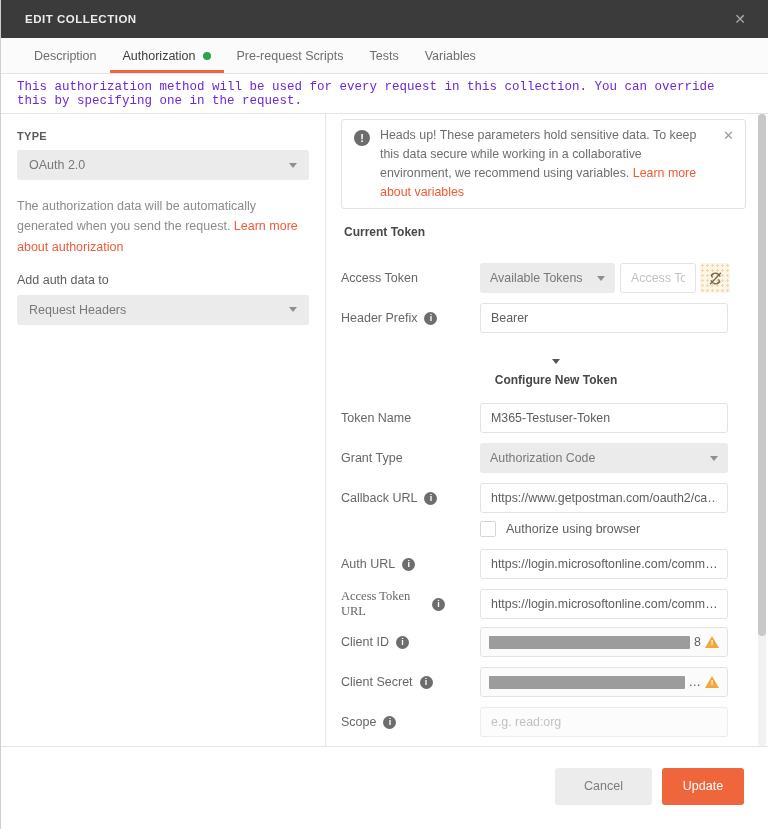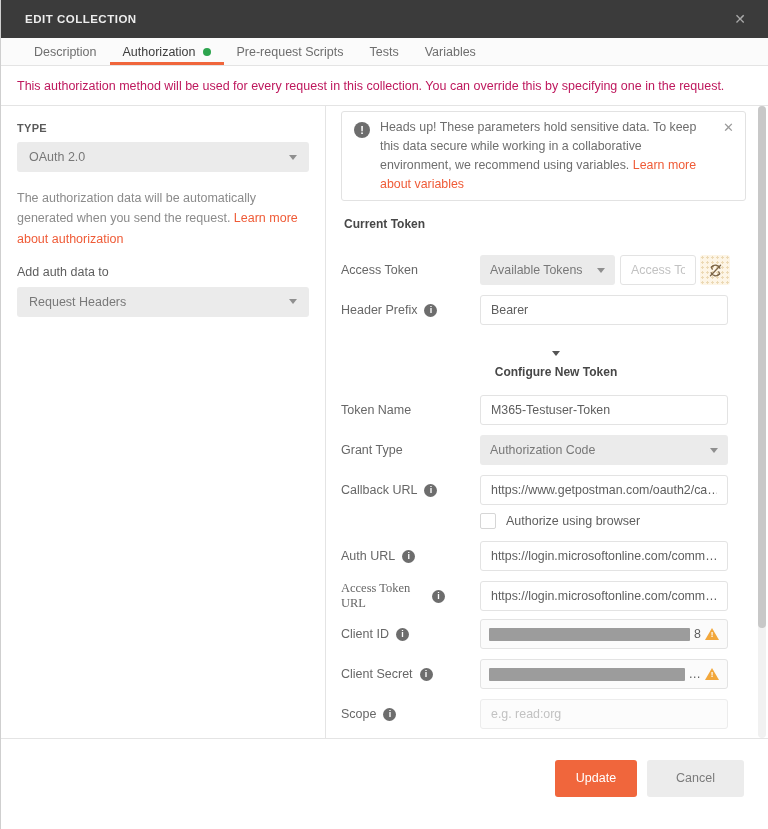--- a/index.html
+++ b/index.html
@@ -13,27 +13,27 @@
   html,body{margin:0;padding:0;background:#fff;}
   body{font-family:"Liberation Sans","DejaVu Sans",sans-serif;}
   .dialog{position:relative;width:768px;height:829px;background:#fff;overflow:hidden;border-left:1px solid #cfcfcf;}
 
   
   .titlebar{height:38px;background:#3b3b3b;display:flex;align-items:center;padding:0 22px 0 24px;}
   .titlebar .title{color:#ededed;font-size:11.5px;font-weight:700;letter-spacing:.5px;}
   .titlebar .close{margin-left:auto;color:#a9a9a9;font-size:14px;line-height:1;cursor:pointer;}
 
   
-  .tabs{height:28px;display:flex;align-items:stretch;padding-left:20px;background:#fbfbfb;border-bottom:1px solid var(--border);}
+  .tabs{height:36px;display:flex;align-items:stretch;padding-left:20px;background:#fbfbfb;border-bottom:1px solid var(--border);}
   .tab{display:flex;align-items:center;padding:0 13px;font-size:12.5px;color:#6e6e6e;cursor:pointer;white-space:nowrap;}
   .tab.active{color:#3d3d3d;box-shadow:inset 0 -3px 0 var(--accent);}
   .dot{width:8px;height:8px;border-radius:50%;background:#2DA44E;margin-left:7px;}
 
   
-  .intro{height:40px;display:flex;align-items:center;padding:0 16px;font-size:12.5px;color:#be185d;border-bottom:1px solid var(--border);}
+  .intro{height:40px;display:flex;align-items:center;padding:0 16px;font-size:12.5px;color:#6d28d9;border-bottom:1px solid var(--border);font-family:Liberation Mono, monospace;}
 
   
   .body{position:relative;display:flex;height:632px;overflow:hidden;}
   .left{width:325px;flex:0 0 325px;border-right:1px solid var(--border);padding:16px;}
   .left .type-label{font-size:11px;font-weight:700;color:#5a5a5a;letter-spacing:.3px;}
   .select{margin-top:8px;height:30px;background:var(--graybtn);border-radius:3px;display:flex;align-items:center;justify-content:space-between;padding:15px 12px;font-size:12.5px;color:#787878;cursor:pointer;}
   .caret{width:0;height:0;border-left:4px solid transparent;border-right:4px solid transparent;border-top:5px solid #8f8f8f;}
   .help{margin-top:16px;font-size:12.5px;color:#8b8b8b;line-height:1.62;}
   .help a, .banner-text a{color:var(--link);text-decoration:none;cursor:pointer;}
   .addauth-label{margin-top:16px;font-size:12.5px;color:#5e5e5e;}
@@ -297,17 +297,17 @@
       </div>
 
     </div>
 
     <div class="scroll-track">
       <div class="scroll-thumb"></div>
     </div>
   </div>
 
   <div class="footer">
+    <button class="btn cancel">Cancel</button>
     <button class="btn update">Update</button>
-    <button class="btn cancel">Cancel</button>
   </div>
 
 </div>
 
 </body></html>

